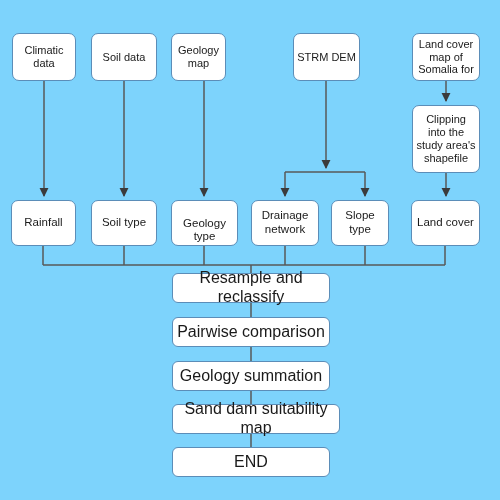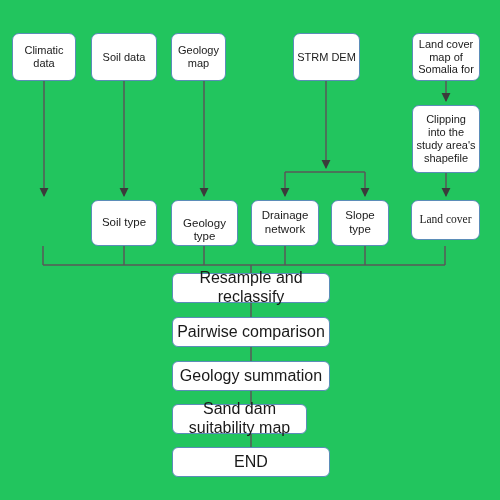--- a/index.html
+++ b/index.html
@@ -37,21 +37,21 @@
     padding: 1px 3px;
     z-index: 2;
   }
   .node.small  { font-size: 11px; }
   .node.mid    { font-size: 11.5px; }
   .node.proc   { font-size: 16px; border-radius: 6px; }
 </style>
 </head>
 <body>
 
-<div id="canvas" style="background: #22c55e;">
+<div id="canvas" style="background: #7dd3fc;">
 
   <svg id="edges" viewBox="0 0 500 500" xmlns="http://www.w3.org/2000/svg">
     <defs>
       <marker id="arrow" markerWidth="8" markerHeight="8" refX="5.4" refY="3" orient="auto" markerUnits="strokeWidth">
         <path d="M0,0 L6,3 L0,6 z" fill="#3b3b3b"></path>
       </marker>
     </defs>
 
     <g stroke="#595959" stroke-width="1.5" fill="none">
 
@@ -97,45 +97,48 @@
     <span>STRM DEM</span>
   </div>
   <div class="node small" style="left: 412px; top: 33px; width: 68px; height: 48px; border-color: rgb(91, 141, 184); color: rgb(26, 26, 26); text-align: center;">
     <span>Land cover map of Somalia for</span>
   </div>
 
   <div class="node small" style="left: 412px; top: 105px; width: 68px; height: 68px; border-color: rgb(91, 141, 184); color: rgb(26, 26, 26);">
     <span>Clipping into the study area's shapefile</span>
   </div>
 
+  <div class="node mid" style="left: 11px; top: 200px; width: 65px; height: 46px; border-color: rgb(91, 141, 184); color: rgb(26, 26, 26);">
+    <span>Rainfall</span>
+  </div>
   <div class="node mid" style="left: 91px; top: 200px; width: 66px; height: 46px; border-color: rgb(91, 141, 184); color: rgb(26, 26, 26);">
     <span>Soil type</span>
   </div>
   <div class="node mid" style="left: 171px; top: 200px; width: 67px; height: 46px; border-color: rgb(91, 141, 184); color: rgb(26, 26, 26); align-items: flex-end;">
     <span>Geology type</span>
   </div>
   <div class="node mid" style="left: 251px; top: 200px; width: 68px; height: 46px; border-color: rgb(91, 141, 184); color: rgb(26, 26, 26);">
     <span>Drainage network</span>
   </div>
   <div class="node mid" style="left: 331px; top: 200px; width: 58px; height: 46px; border-color: rgb(91, 141, 184); color: rgb(26, 26, 26);">
     <span>Slope type</span>
   </div>
-  <div class="node mid" style="left: 411px; top: 200px; width: 69px; height: 40px; border-color: rgb(91, 141, 184); color: rgb(26, 26, 26); font-family: Liberation Serif, serif;">
+  <div class="node mid" style="left: 411px; top: 200px; width: 69px; height: 46px; border-color: rgb(91, 141, 184); color: rgb(26, 26, 26);">
     <span>Land cover</span>
   </div>
 
   <div class="node proc" style="left: 172px; top: 273px; width: 158px; height: 30px; border-color: rgb(91, 141, 184); color: rgb(26, 26, 26);">
     <span>Resample and reclassify</span>
   </div>
   <div class="node proc" style="left: 172px; top: 317px; width: 158px; height: 30px; border-color: rgb(91, 141, 184); color: rgb(26, 26, 26);">
     <span>Pairwise comparison</span>
   </div>
   <div class="node proc" style="left: 172px; top: 361px; width: 158px; height: 30px; border-color: rgb(91, 141, 184); color: rgb(26, 26, 26);">
     <span>Geology summation</span>
   </div>
-  <div class="node proc" style="left: 172px; top: 404px; width: 135px; height: 30px; border-color: rgb(91, 141, 184); color: rgb(26, 26, 26);">
+  <div class="node proc" style="left: 172px; top: 404px; width: 168px; height: 30px; border-color: rgb(91, 141, 184); color: rgb(26, 26, 26);">
     <span>Sand dam suitability map</span>
   </div>
   <div class="node proc" style="left: 172px; top: 447px; width: 158px; height: 30px; border-color: rgb(91, 141, 184); color: rgb(26, 26, 26);">
     <span>END</span>
   </div>
 
 </div>
 
 </body></html>

